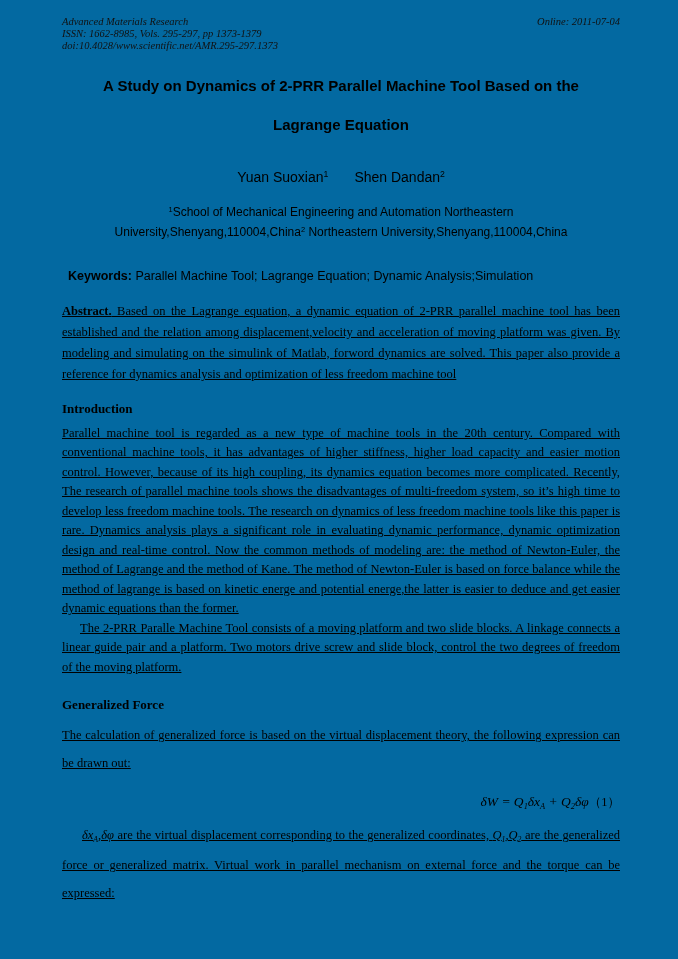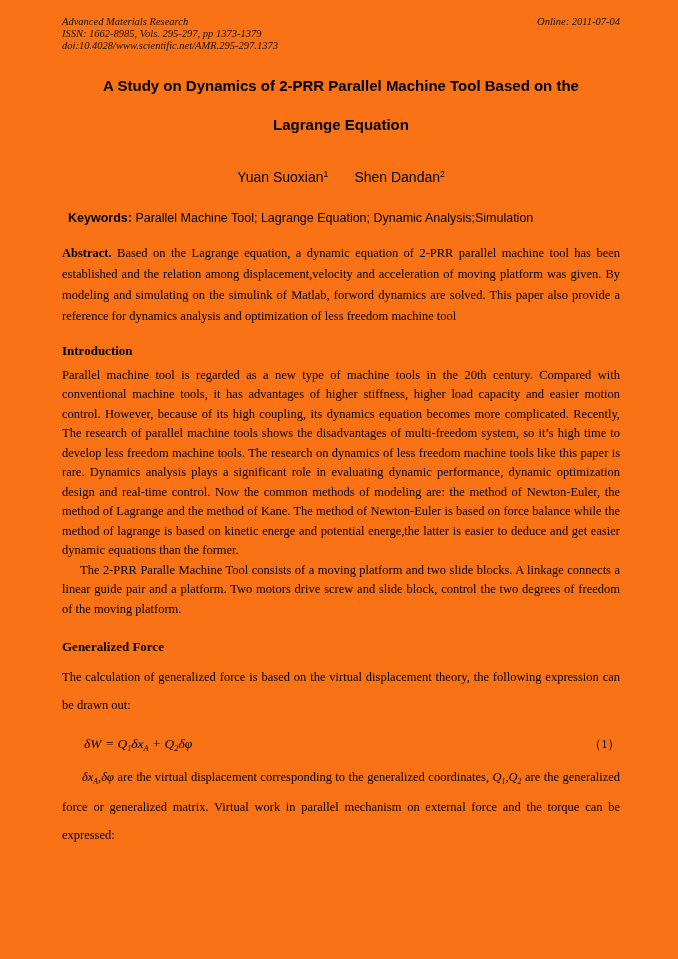--- a/index.html
+++ b/index.html
@@ -2,21 +2,21 @@
 <html><head>
 <meta charset="utf-8">
 <style>
   * { margin: 0; padding: 0; box-sizing: border-box; }
   html, body { background: #ffffff; }
   .page {
     position: relative;
     width: 678px;
     height: 959px;
     margin: 0 auto;
-    background: #f97316;
+    background: #0369a1;
     color: #000000;
     padding: 16px 58px 0 62px;
     overflow: hidden;
     font-family: "Liberation Serif", serif;
   }
   
   .jheader {
     display: flex;
     justify-content: space-between;
     align-items: flex-start;
@@ -68,39 +68,40 @@
     color: #000000;
   }
   .bold { font-weight: bold; }
   
   .body-par {
     font-family: "Liberation Serif", serif;
     font-size: 12.5px;
     line-height: 21px;
     text-align: justify;
     color: #000000;
+    text-decoration: underline;
   }
   .abstract { margin-top: 18px; }
   .sec-heading {
     font-family: "Liberation Serif", serif;
     font-weight: bold;
     font-size: 13px;
     color: #000000;
   }
   .intro-heading { margin-top: 16px; }
   .intro-par1 { margin-top: 7px; line-height: 19.5px; }
   .intro-par2 { text-indent: 18px; line-height: 19.5px; }
   .gf-heading { margin-top: 20px; }
   .gf-par1 { margin-top: 8px; line-height: 28px; }
   .gf-par2 { margin-top: 4px; line-height: 28px; text-indent: 20px; }
   
   .equation-row {
     margin-top: 10px;
     display: flex;
-    justify-content: space-between;
+    justify-content: flex-end;
     align-items: center;
     padding-left: 22px;
     height: 30px;
   }
   .math {
     font-family: "Liberation Serif", serif;
     font-style: italic;
     color: #000000;
   }
   .equation-row .math { font-size: 13.5px; }
@@ -133,20 +134,24 @@
 
   <div class="title-block">
     <div>A Study on Dynamics of 2-PRR Parallel Machine Tool Based on the</div>
     <div class="title-line2">Lagrange Equation</div>
   </div>
 
   <div class="authors">
     <span class="author"><span>Yuan Suoxian</span><span class="sup">1</span></span><span class="author"><span>Shen Dandan</span><span class="sup">2</span></span>
   </div>
 
+  <div class="affiliation">
+    <div><span class="sup">1</span><span>School of Mechanical Engineering and Automation Northeastern</span></div>
+    <div><span>University,Shenyang,110004,China</span><span class="sup">2</span><span> Northeastern University,Shenyang,110004,China</span></div>
+  </div>
 
   <div class="keywords">
     <span class="bold">Keywords:</span><span> Parallel Machine Tool; Lagrange Equation; Dynamic Analysis;Simulation</span>
   </div>
 
   <p class="body-par abstract">
     <span class="bold">Abstract.</span><span> Based on the Lagrange equation, a dynamic equation of 2-PRR parallel machine tool has been established and the relation among displacement,velocity and acceleration of moving platform was given. By modeling and simulating on the simulink of Matlab, forword dynamics are solved. This paper also provide a reference for dynamics analysis and optimization of less freedom machine tool</span>
   </p>
 
   <div class="sec-heading intro-heading">Introduction</div>

